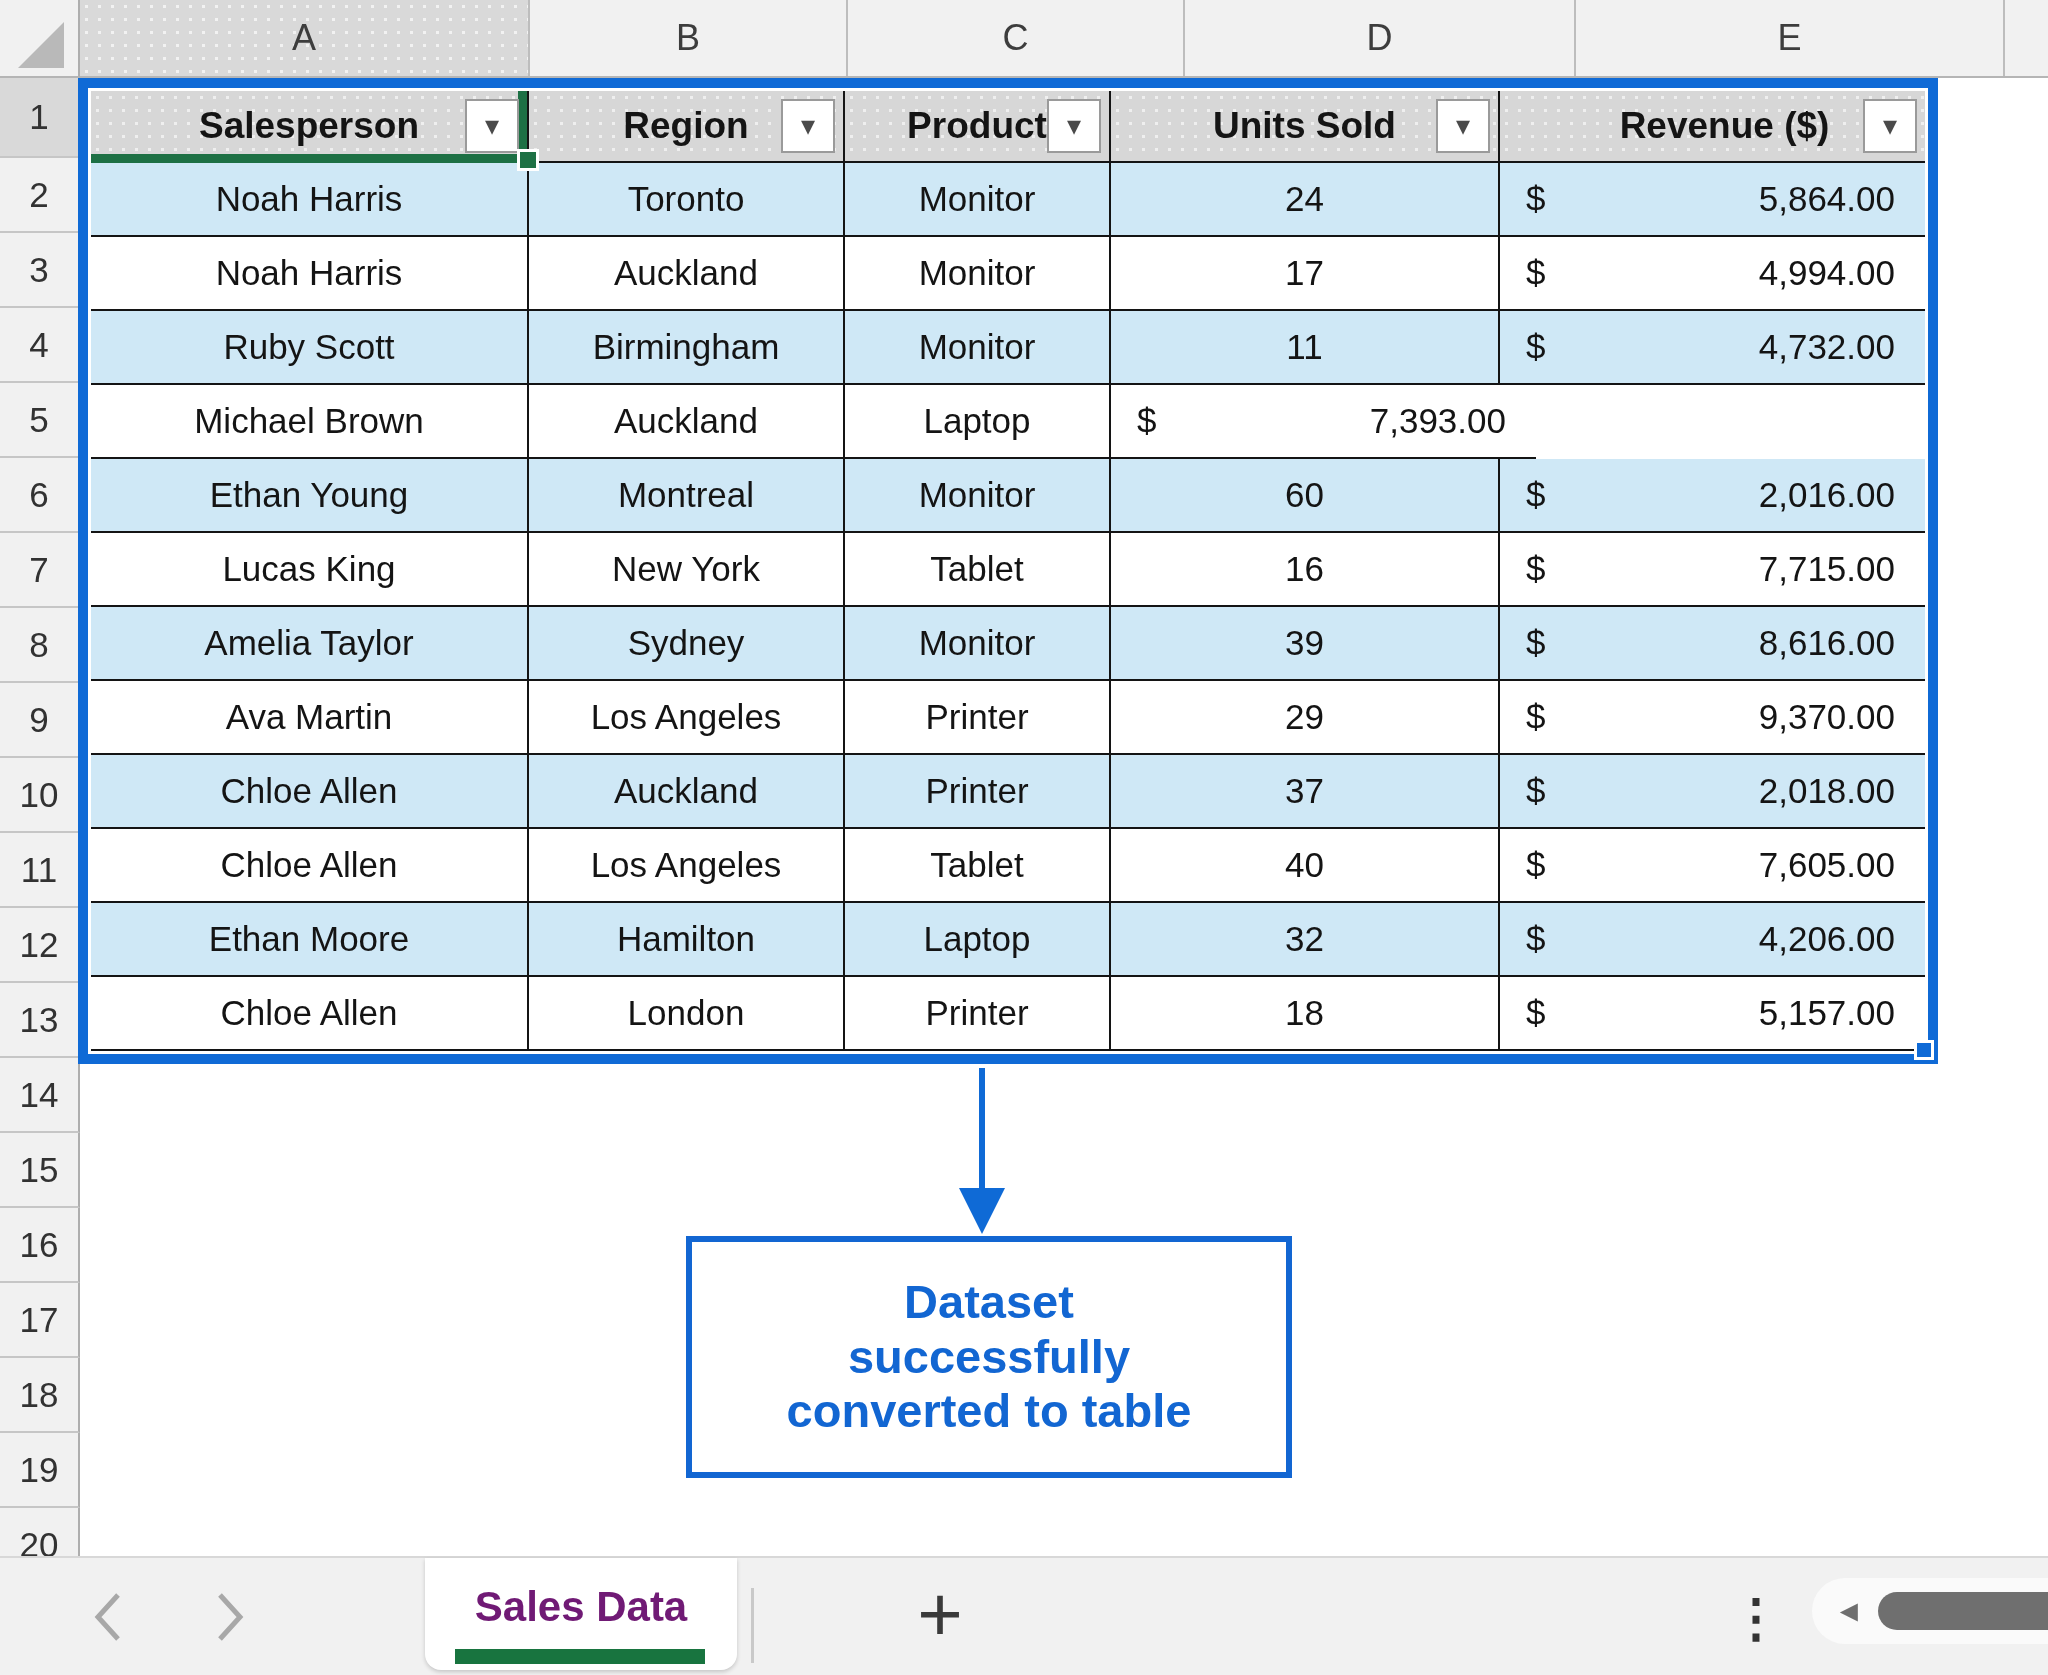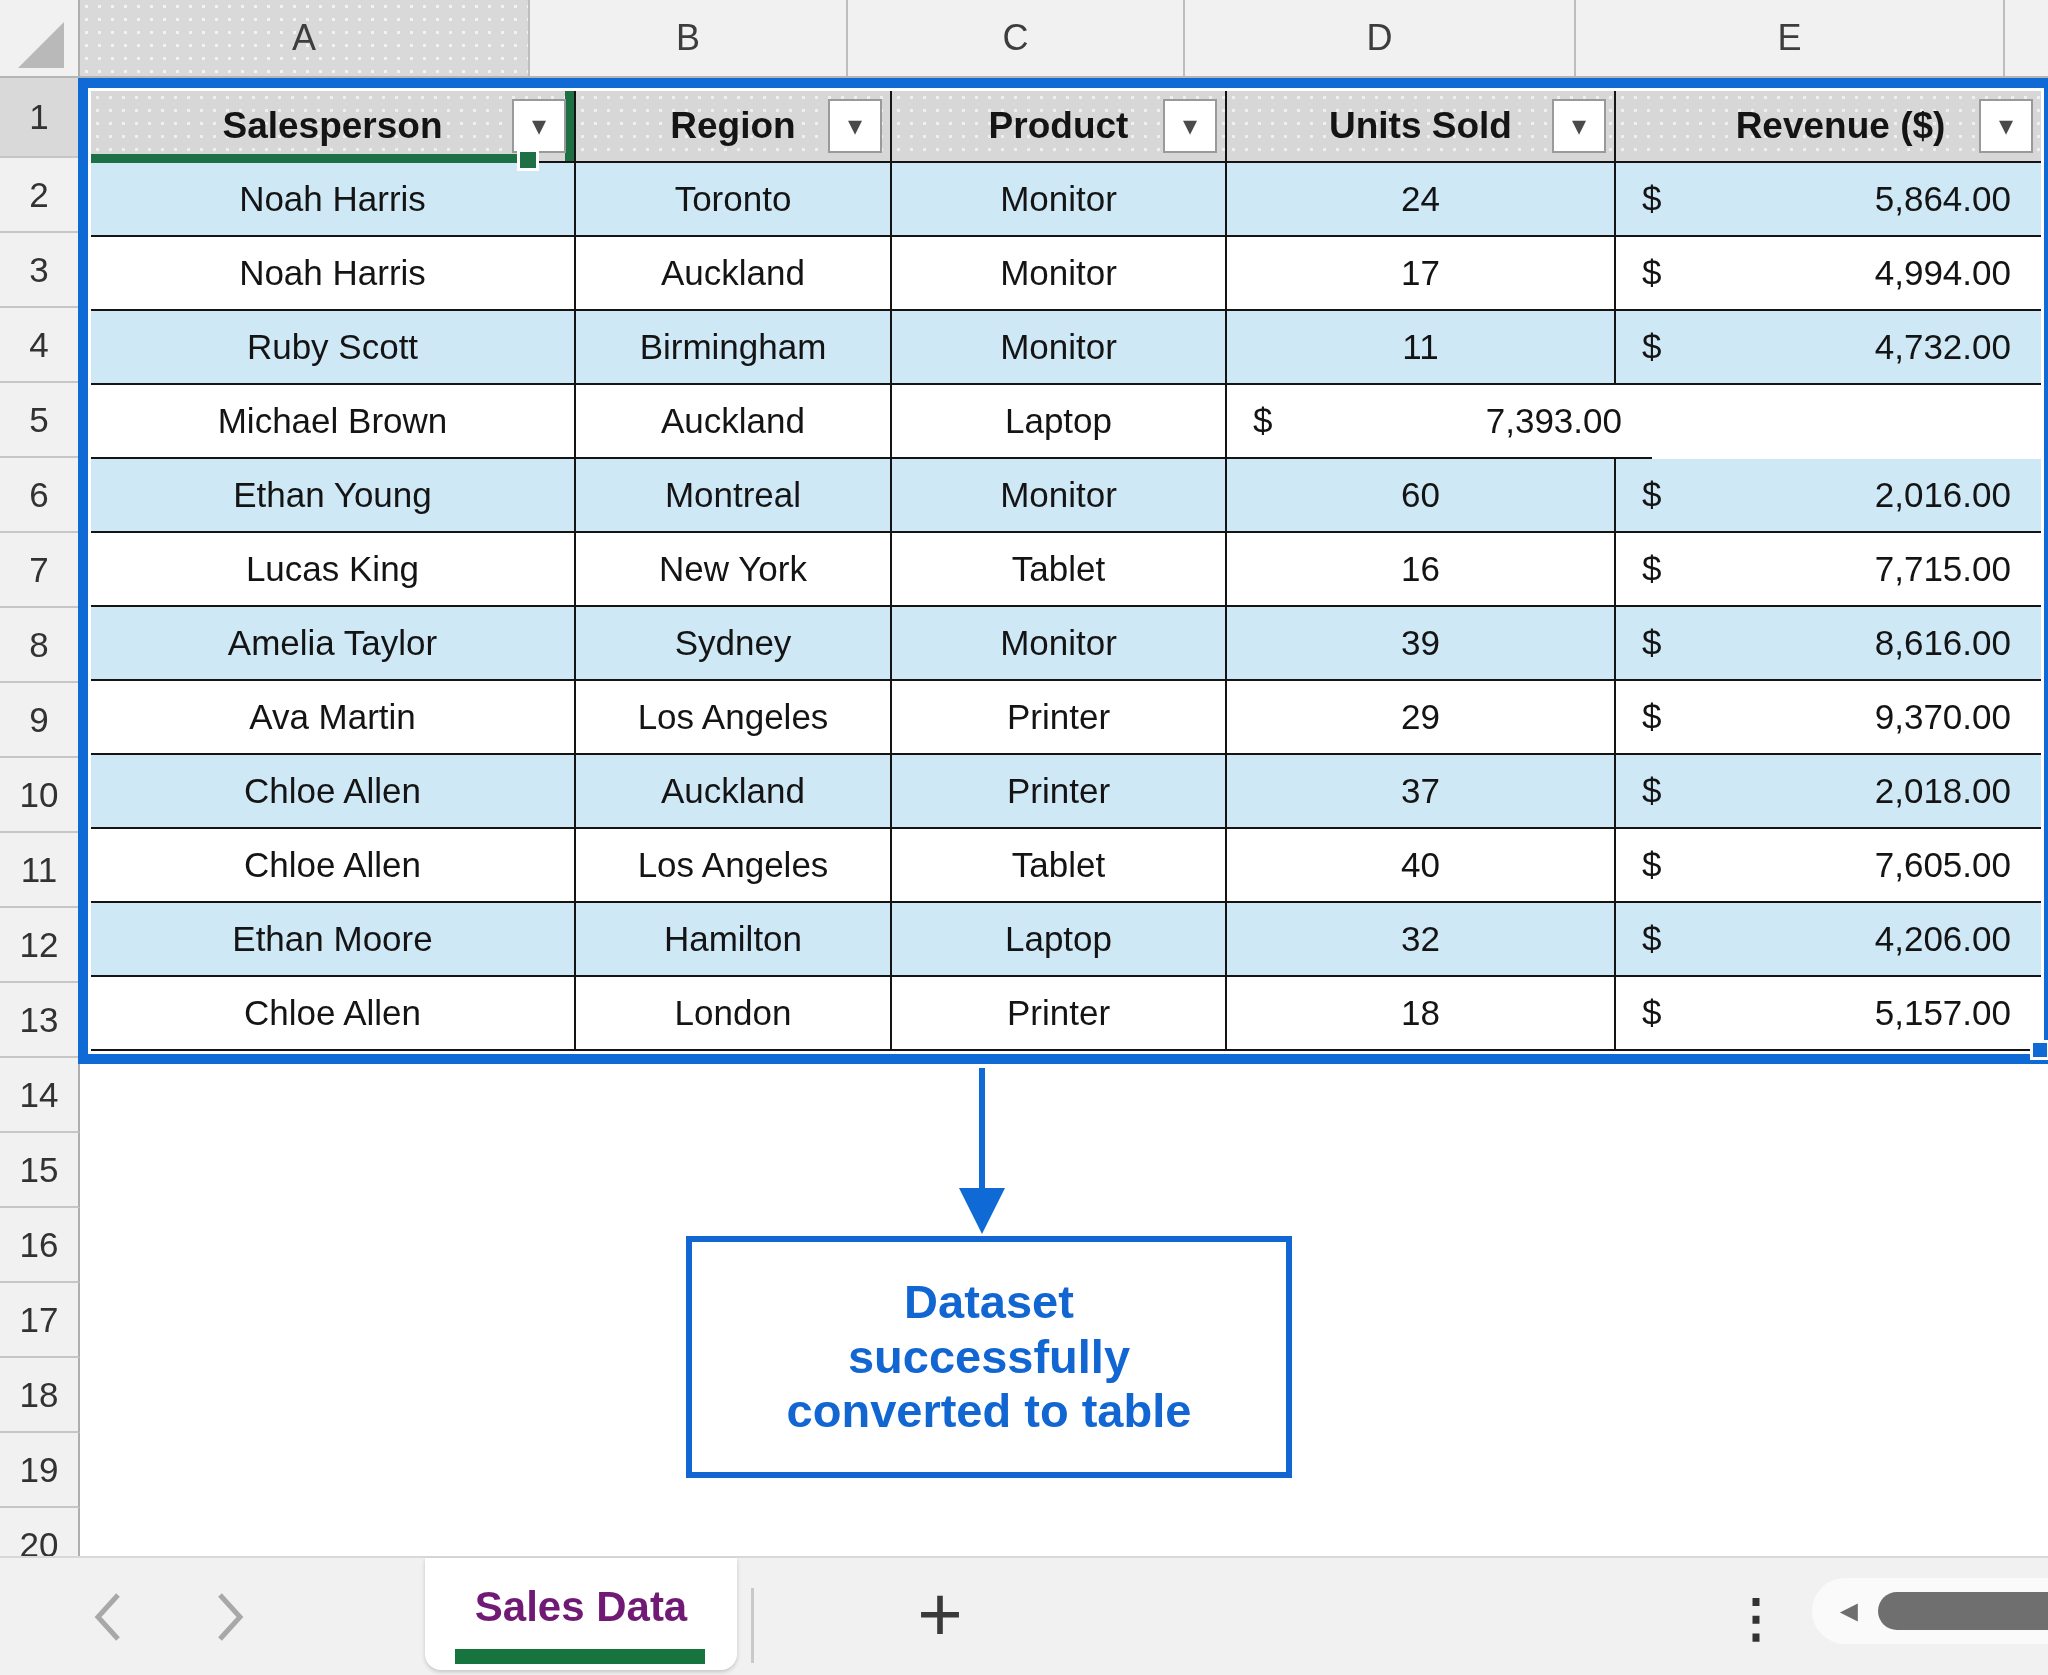--- a/index.html
+++ b/index.html
@@ -34,21 +34,21 @@
                  background:#fff; z-index:2; }
   .table-inner { position:relative; border:3px solid #ffffff; }
   .tr { display:flex; }
   .td, .th { border-right:2px solid #141414; border-bottom:2px solid #141414;
              display:flex; align-items:center; justify-content:center;
              font-size:35px; color:#141414; height:74px; background:#fff; }
   .th { height:72px; font-weight:bold; font-size:37px; position:relative;
         background-color:#d7d7d7;
         background-image:radial-gradient(circle, rgba(255,255,255,.6) 1.6px, transparent 1.9px);
         background-size:13px 13px; }
-  .c-a{width:485px}.c-b{width:316px}.c-c{width:335px}.c-d{width:389px}
+  .c-a{width:438px}.c-b{width:316px}.c-c{width:266px}.c-d{width:389px}
   .c-e{width:425px; border-right:none;}
   .tr:last-child .td { border-bottom:none; }
   .tr.band .td { background:#cfe8f6; }
   .td.c-e, .th.c-e { justify-content:space-between; padding:0 26px; }
   .td.c-e { padding:0 30px 0 26px; }
   .th .hlabel { flex:1; text-align:center; }
   .th.c-e .hlabel { padding-left:24px; }
   .filter-btn { position:absolute; right:8px; top:50%; transform:translateY(-50%);
                 width:54px; height:54px; background:#fff; border:2px solid #9a9a9a;
                 display:flex; align-items:center; justify-content:center; }

